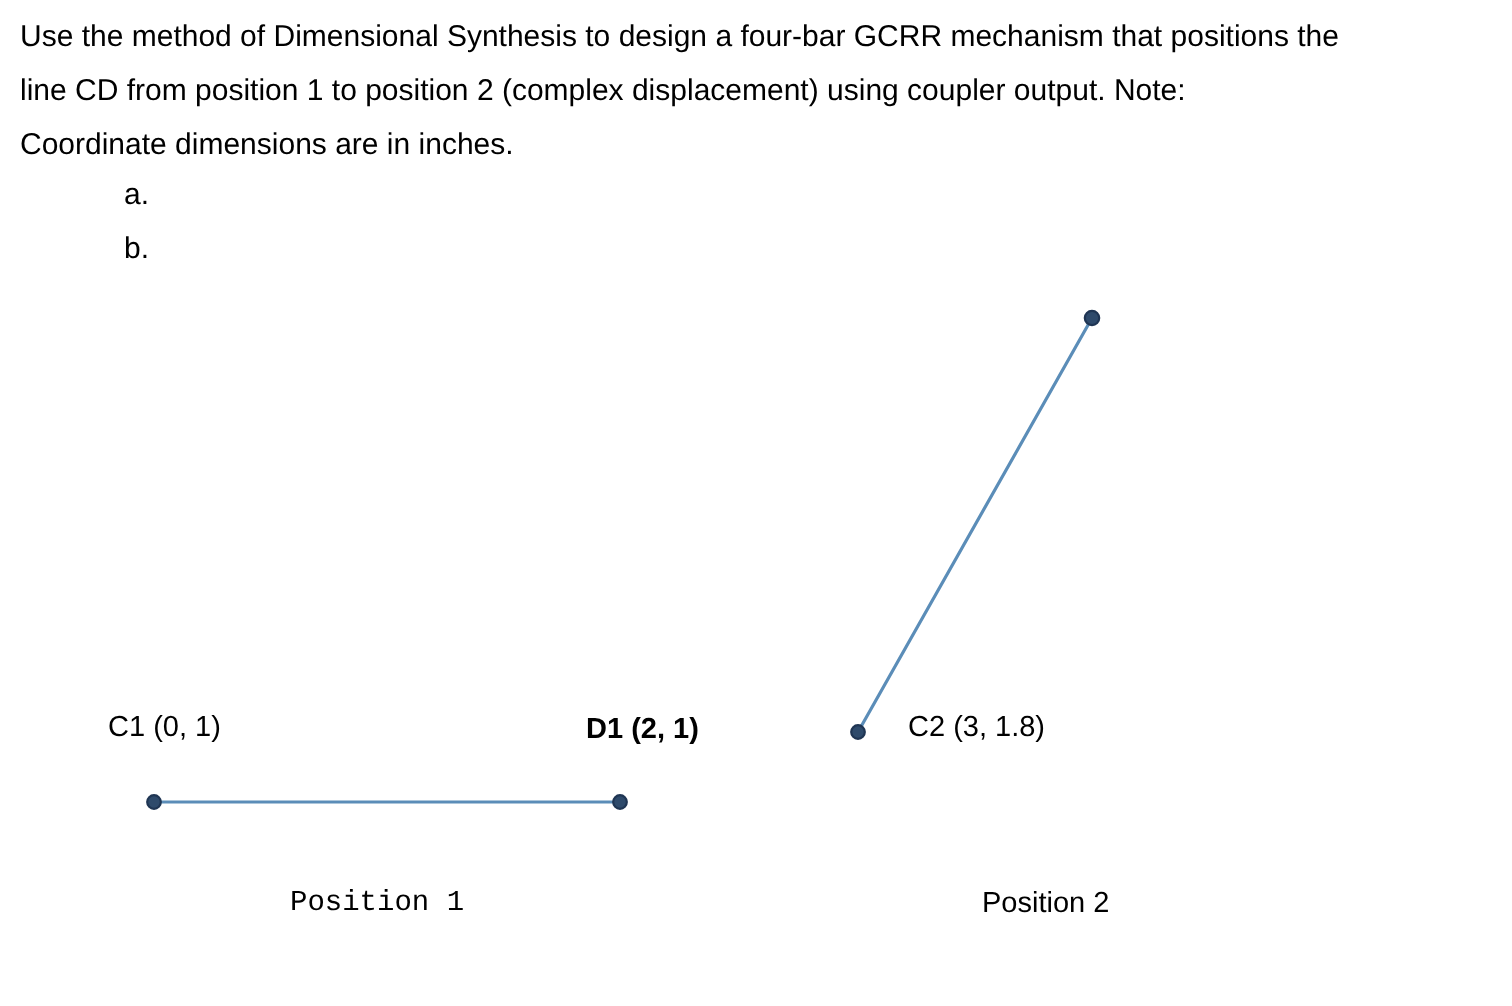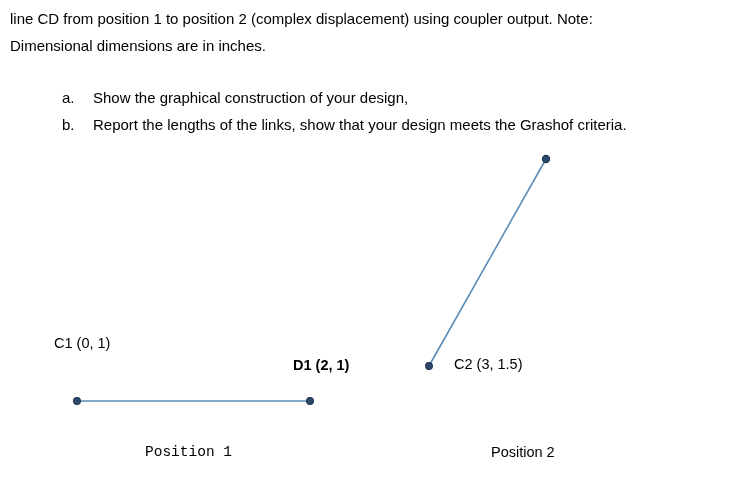--- a/index.html
+++ b/index.html
@@ -75,58 +75,57 @@
 
   .point-label,
   .position-label {
     position: absolute;
     font-size: 14.5px;
     line-height: 18px;
     white-space: nowrap;
     color: #000000;
   }
 
-  #label-c1 { left: 54px;  top: 334px; }
+  #label-c1 { left: 54px;  top: 355px; }
   #label-d1 { left: 293px; top: 356px; font-weight: bold; }
   #label-c2 { left: 454px; top: 355px; }
   #label-d2 { left: 569px; top: 158px; }
 
   #label-position-1 { left: 145px; top: 443px; font-family: Liberation Mono, monospace; }
   #label-position-2 { left: 459px; top: 443px; margin-left: 32px; }
 </style>
 </head>
 <body style="background: rgb(255, 255, 255); color: rgb(0, 0, 0);">
 
 <div id="problem-statement">
+  <div class="stmt-line">Use the method of Dimensional Synthesis to design a four-bar GCRR mechanism that positions the</div>
   <div class="stmt-line">line CD from position 1 to position 2 (complex displacement) using coupler output.   Note:</div>
-  <div class="stmt-line">Dimensional dimensions are in inches.</div>
+  <div class="stmt-line">Coordinate dimensions are in inches.</div>
 </div>
 
 <div id="sub-items">
   <div class="sub-item">
     <span class="sub-item-marker">a.</span>
-    <span class="sub-item-text">Show the graphical construction of your design,</span>
   </div>
   <div class="sub-item">
     <span class="sub-item-marker">b.</span>
-    <span class="sub-item-text">Report the lengths of the links, show that your design meets the Grashof criteria.</span>
   </div>
 </div>
 
 <div id="diagram">
 
   <svg id="diagram-svg" viewBox="0 0 756 503">
     <line id="seg-position-1" x1="77" y1="401" x2="310" y2="401" stroke="#5B8DB8" stroke-width="1.6" stroke-linecap="round"></line>
     <line id="seg-position-2" x1="429" y1="366" x2="546" y2="159" stroke="#5B8DB8" stroke-width="1.6" stroke-linecap="round"></line>
 
     <circle id="pt-c1" cx="77" cy="401" r="3.4" fill="#2E4A6B" stroke="#1F3553" stroke-width="1.1"></circle>
     <circle id="pt-d1" cx="310" cy="401" r="3.4" fill="#2E4A6B" stroke="#1F3553" stroke-width="1.1"></circle>
     <circle id="pt-c2" cx="429" cy="366" r="3.4" fill="#2E4A6B" stroke="#1F3553" stroke-width="1.1"></circle>
     <circle id="pt-d2" cx="546" cy="159" r="3.6" fill="#2E4A6B" stroke="#1F3553" stroke-width="1.1"></circle>
   </svg>
 
   <div class="point-label" id="label-c1">C1 (0, 1)</div>
   <div class="point-label" id="label-d1">D1 (2, 1)</div>
-  <div class="point-label" id="label-c2">C2 (3, 1.5)</div>
+  <div class="point-label" id="label-c2">C2 (3, 1.8)</div>
 
   <div class="position-label" id="label-position-1">Position 1</div>
   <div class="position-label" id="label-position-2">Position 2</div>
 </div>
 
 </body></html>

